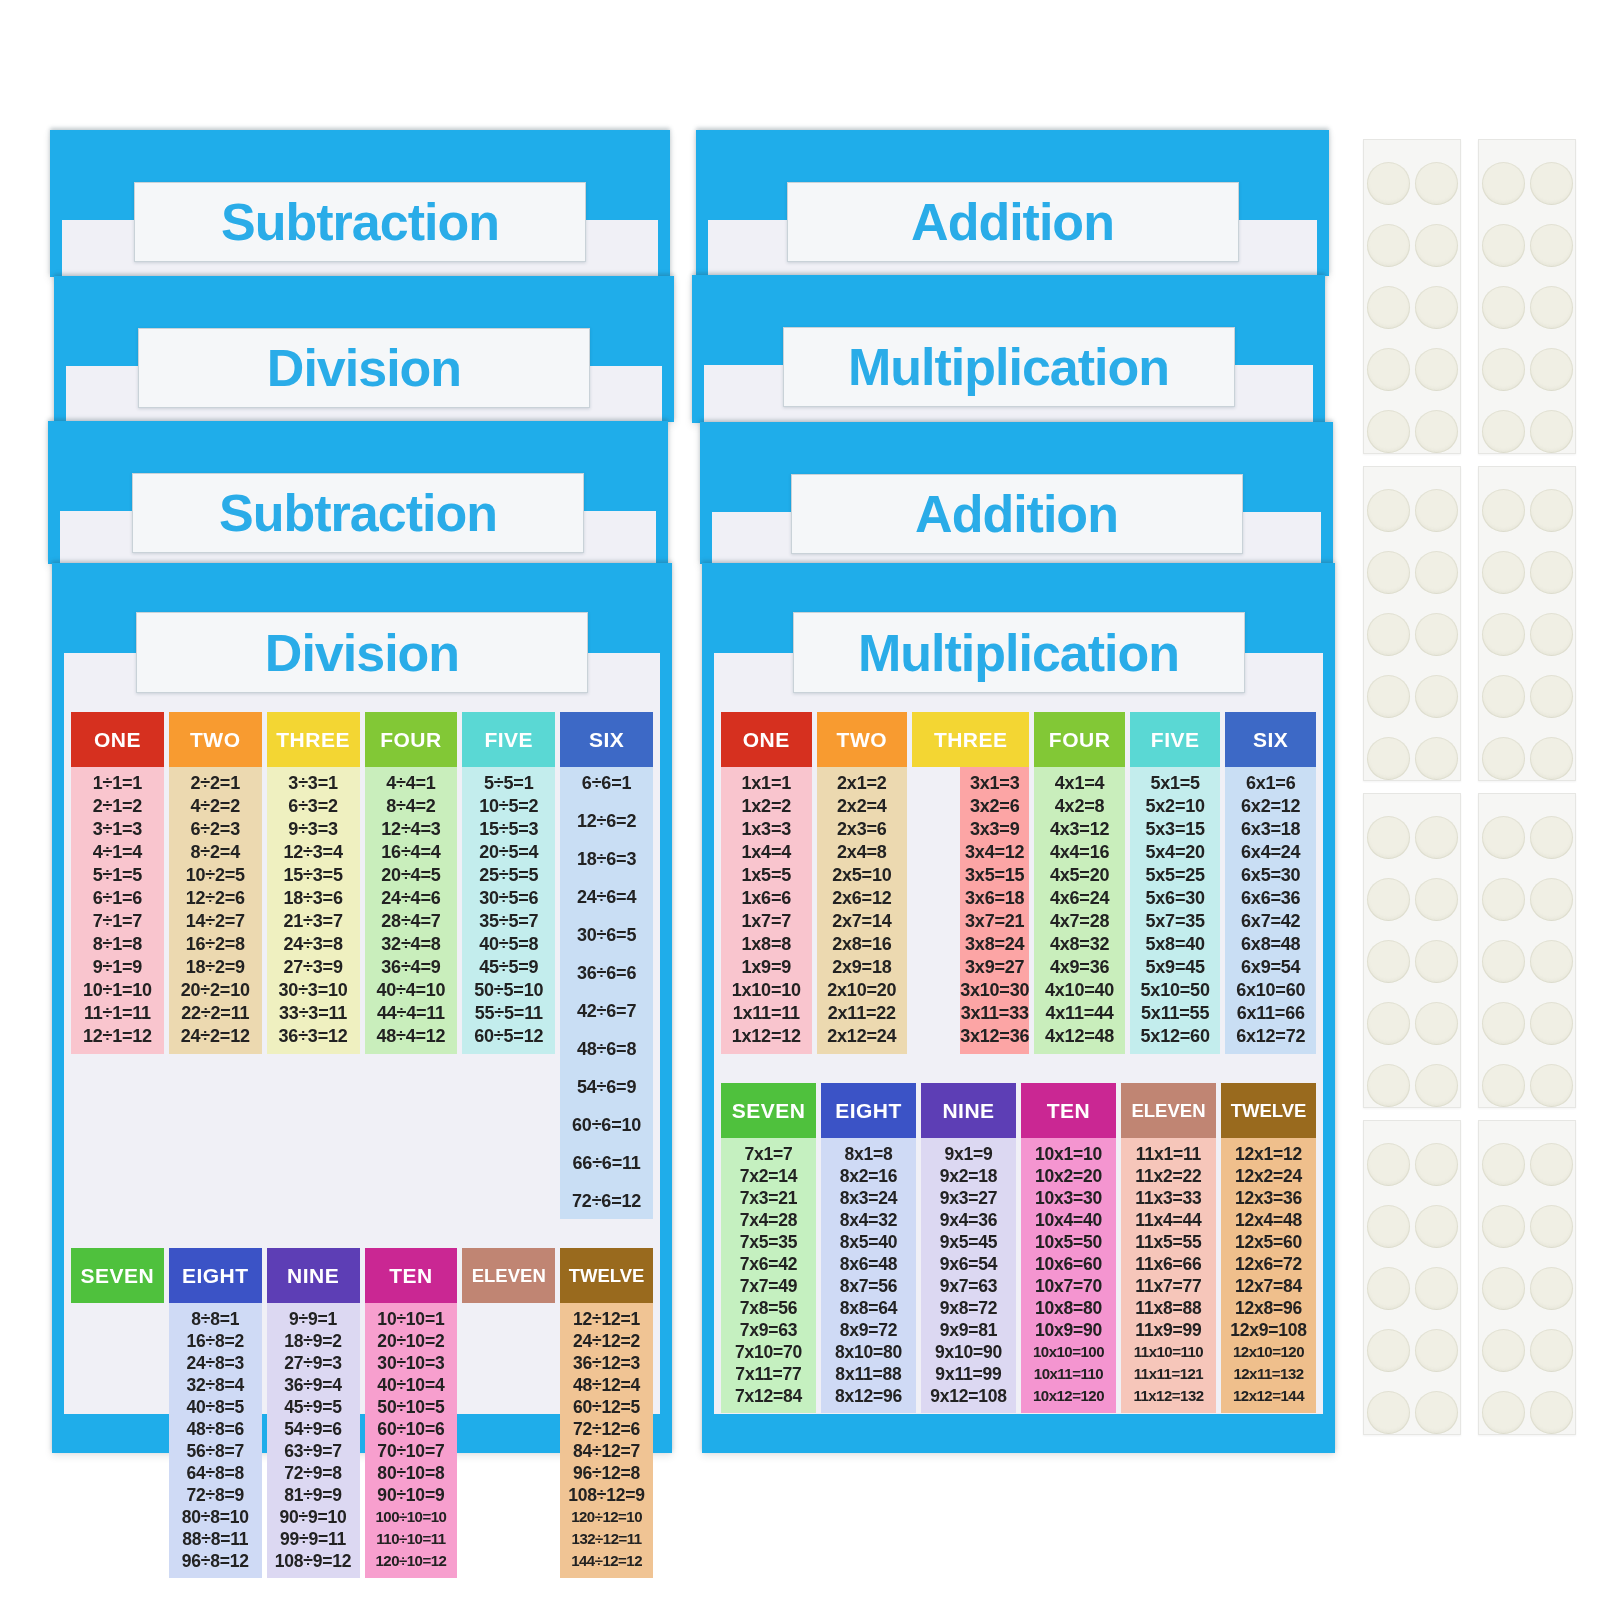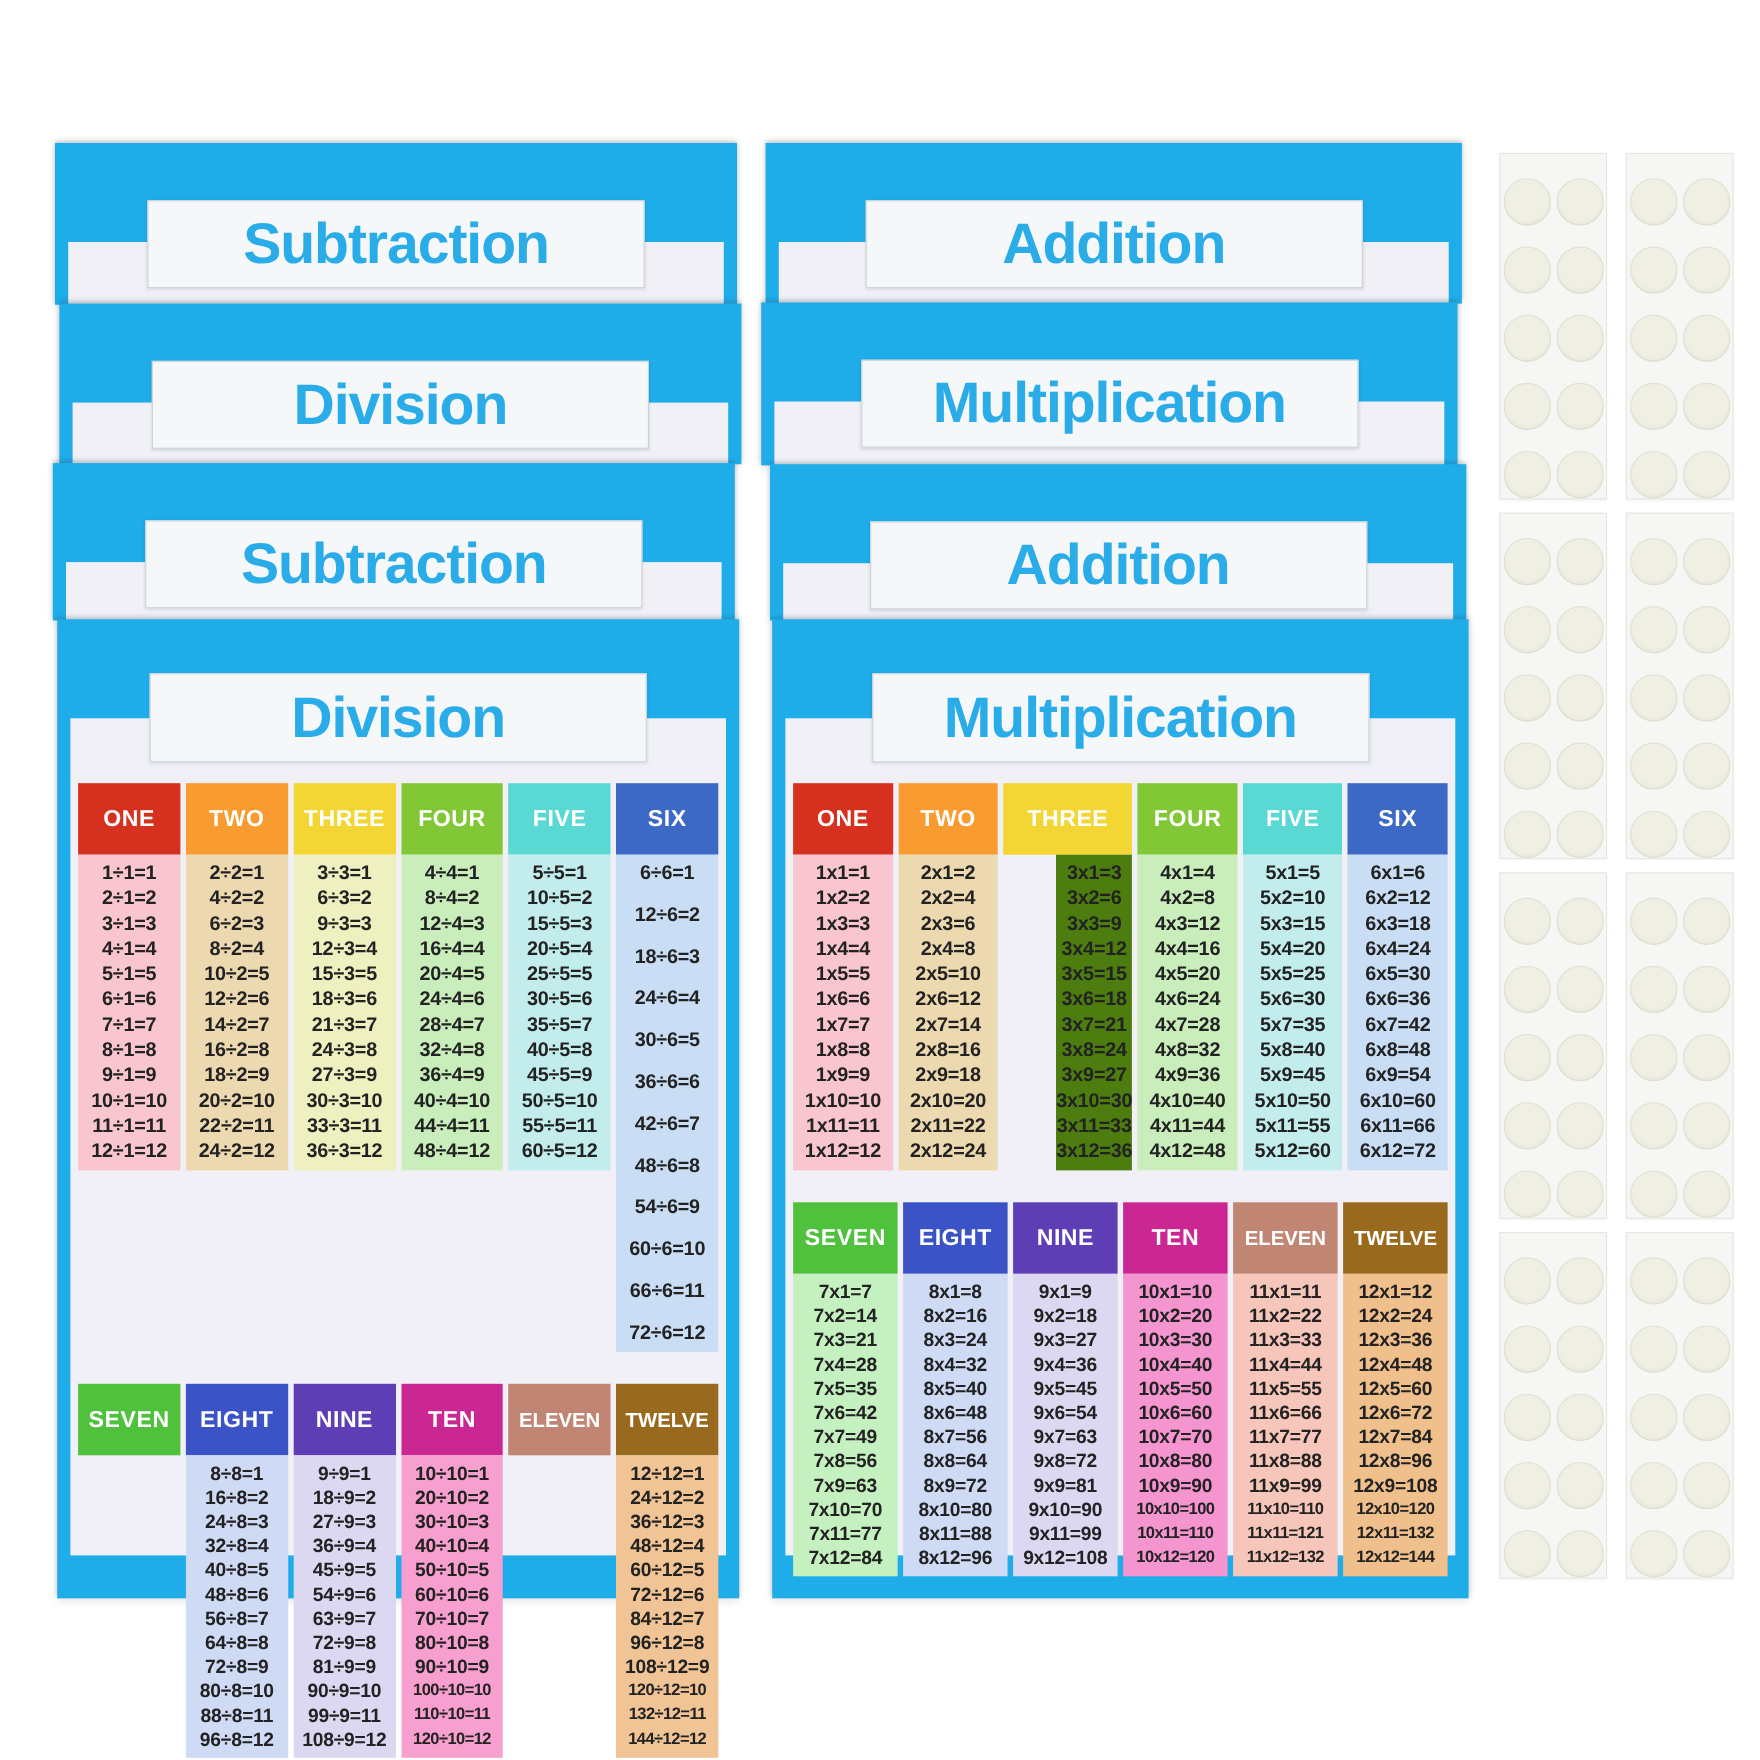--- a/index.html
+++ b/index.html
@@ -31,21 +31,21 @@
     background:var(--panel,#f0f0f6);z-index:1;
   }
   .front .panel{bottom:39px;}
   .tables{
     position:absolute;top:59px;left:7px;right:7px;
     display:flex;flex-direction:column;gap:29px;
   }
   .ptable{display:grid;grid-template-columns:repeat(6,1fr);gap:5px;}
   .col{display:flex;flex-direction:column;}
   .col-head{
-    height:65px;display:flex;align-items:center;justify-content:center;
+    height:55px;display:flex;align-items:center;justify-content:center;
   }
   .col-head span{
     color:#fff;font-weight:bold;font-size:21px;letter-spacing:.5px;white-space:nowrap;
   }
   .col-head.small-label span{font-size:18.5px;letter-spacing:0;}
   .col-body{display:flex;flex-direction:column;padding:5px 0 6px;}
   .eq{
     height:23px;line-height:23px;text-align:center;font-weight:bold;
     font-size:18px;color:var(--eq,#222);white-space:nowrap;letter-spacing:-.2px;
   }
@@ -360,21 +360,21 @@
                 <div class="eq">2x9=18</div>
                 <div class="eq">2x10=20</div>
                 <div class="eq">2x11=22</div>
                 <div class="eq">2x12=24</div>
               </div>
             </div>
             <div class="col">
               <div class="col-head" style="background: rgb(243, 214, 51);">
                 <span>THREE</span>
               </div>
-              <div class="col-body" style="background: #4d7c0f; margin-left: 48px;">
+              <div class="col-body" style="background: #fca5a5; margin-left: 48px;">
                 <div class="eq">3x1=3</div>
                 <div class="eq">3x2=6</div>
                 <div class="eq">3x3=9</div>
                 <div class="eq">3x4=12</div>
                 <div class="eq">3x5=15</div>
                 <div class="eq">3x6=18</div>
                 <div class="eq">3x7=21</div>
                 <div class="eq">3x8=24</div>
                 <div class="eq">3x9=27</div>
                 <div class="eq">3x10=30</div>

